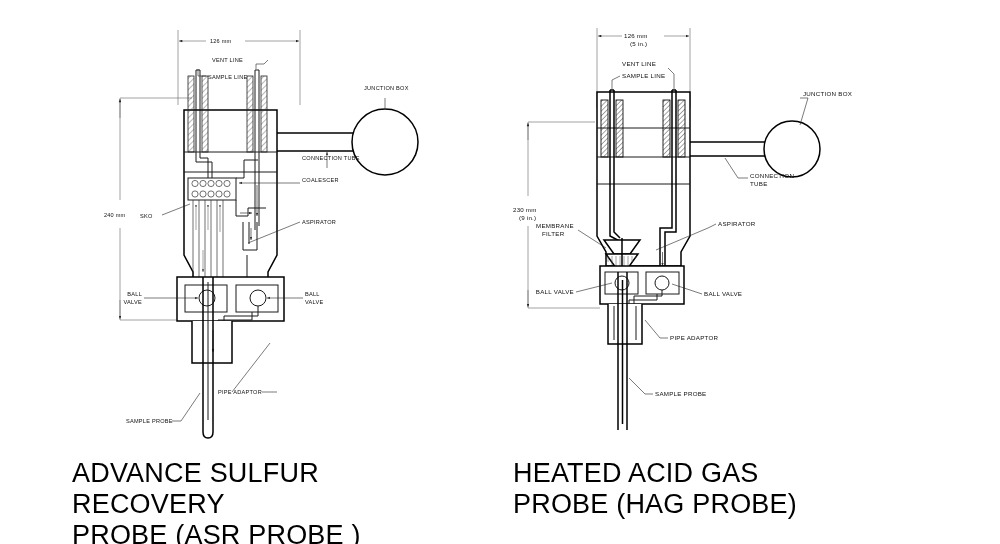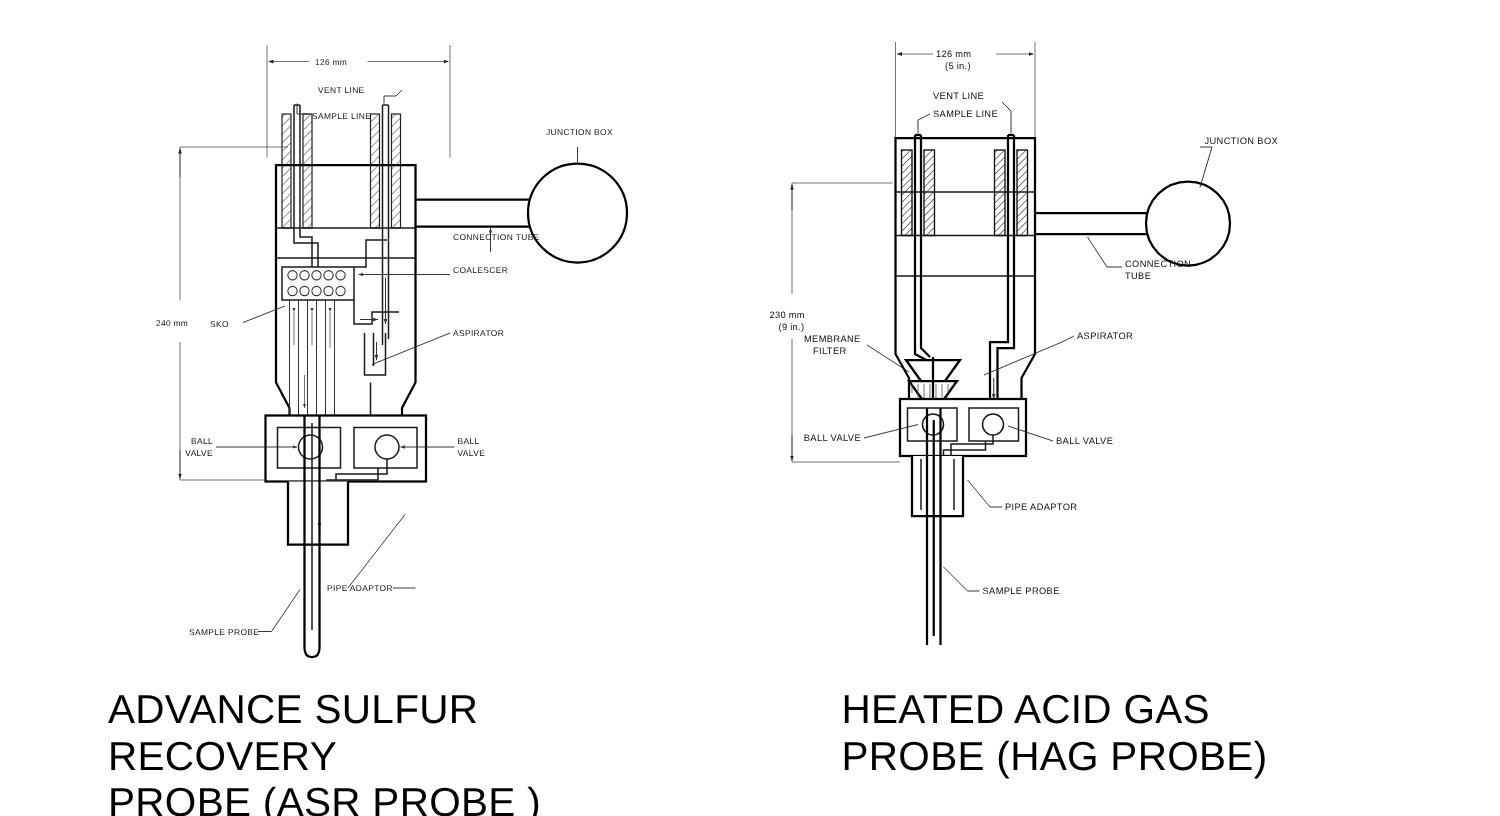--- a/index.html
+++ b/index.html
@@ -25,21 +25,21 @@
   .figure-caption {
     position: absolute;
     font-family: "Liberation Sans", sans-serif;
     font-size: 27px;
     line-height: 31px;
     color: #000000;
     letter-spacing: 0.2px;
     white-space: pre-line;
   }
   #caption-left  { left: 72px;  top: 458px; width: 400px; }
-  #caption-right { left: 513px; top: 458px; width: 400px; margin-left: 48px; }
+  #caption-right { left: 513px; top: 458px; width: 400px; }
   svg text {
     font-family: "Liberation Sans", sans-serif;
     fill: #111111;
   }
   .lbl {
     font-size: 5.6px;
     letter-spacing: 0.25px;
   }
   .lbl-r {
     font-size: 6.2px;

